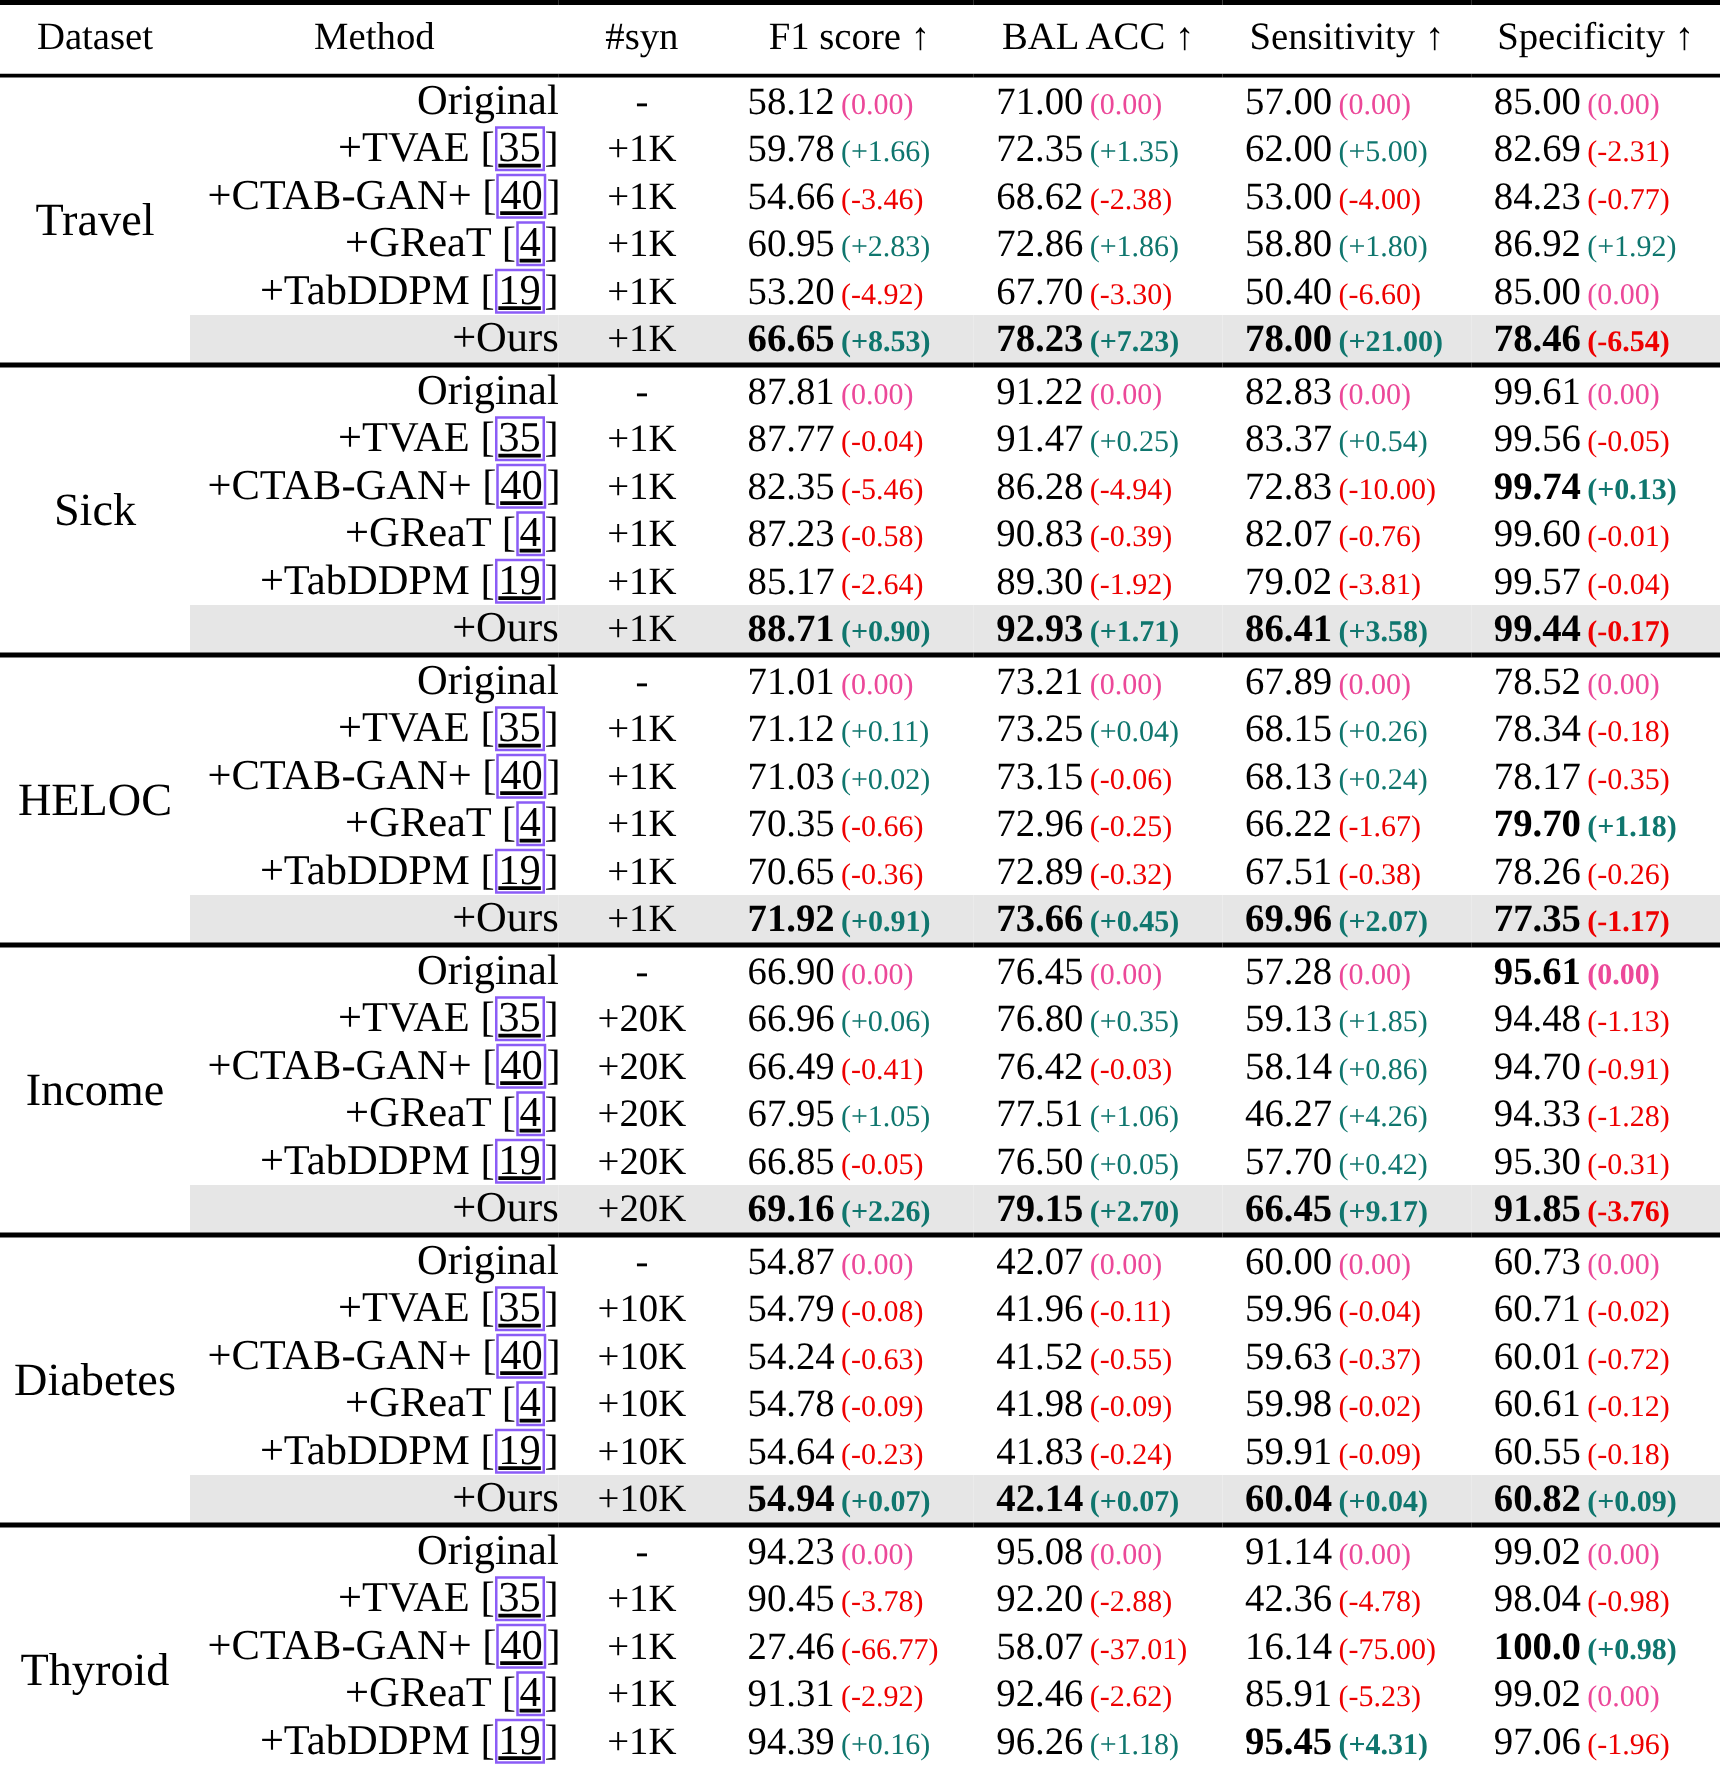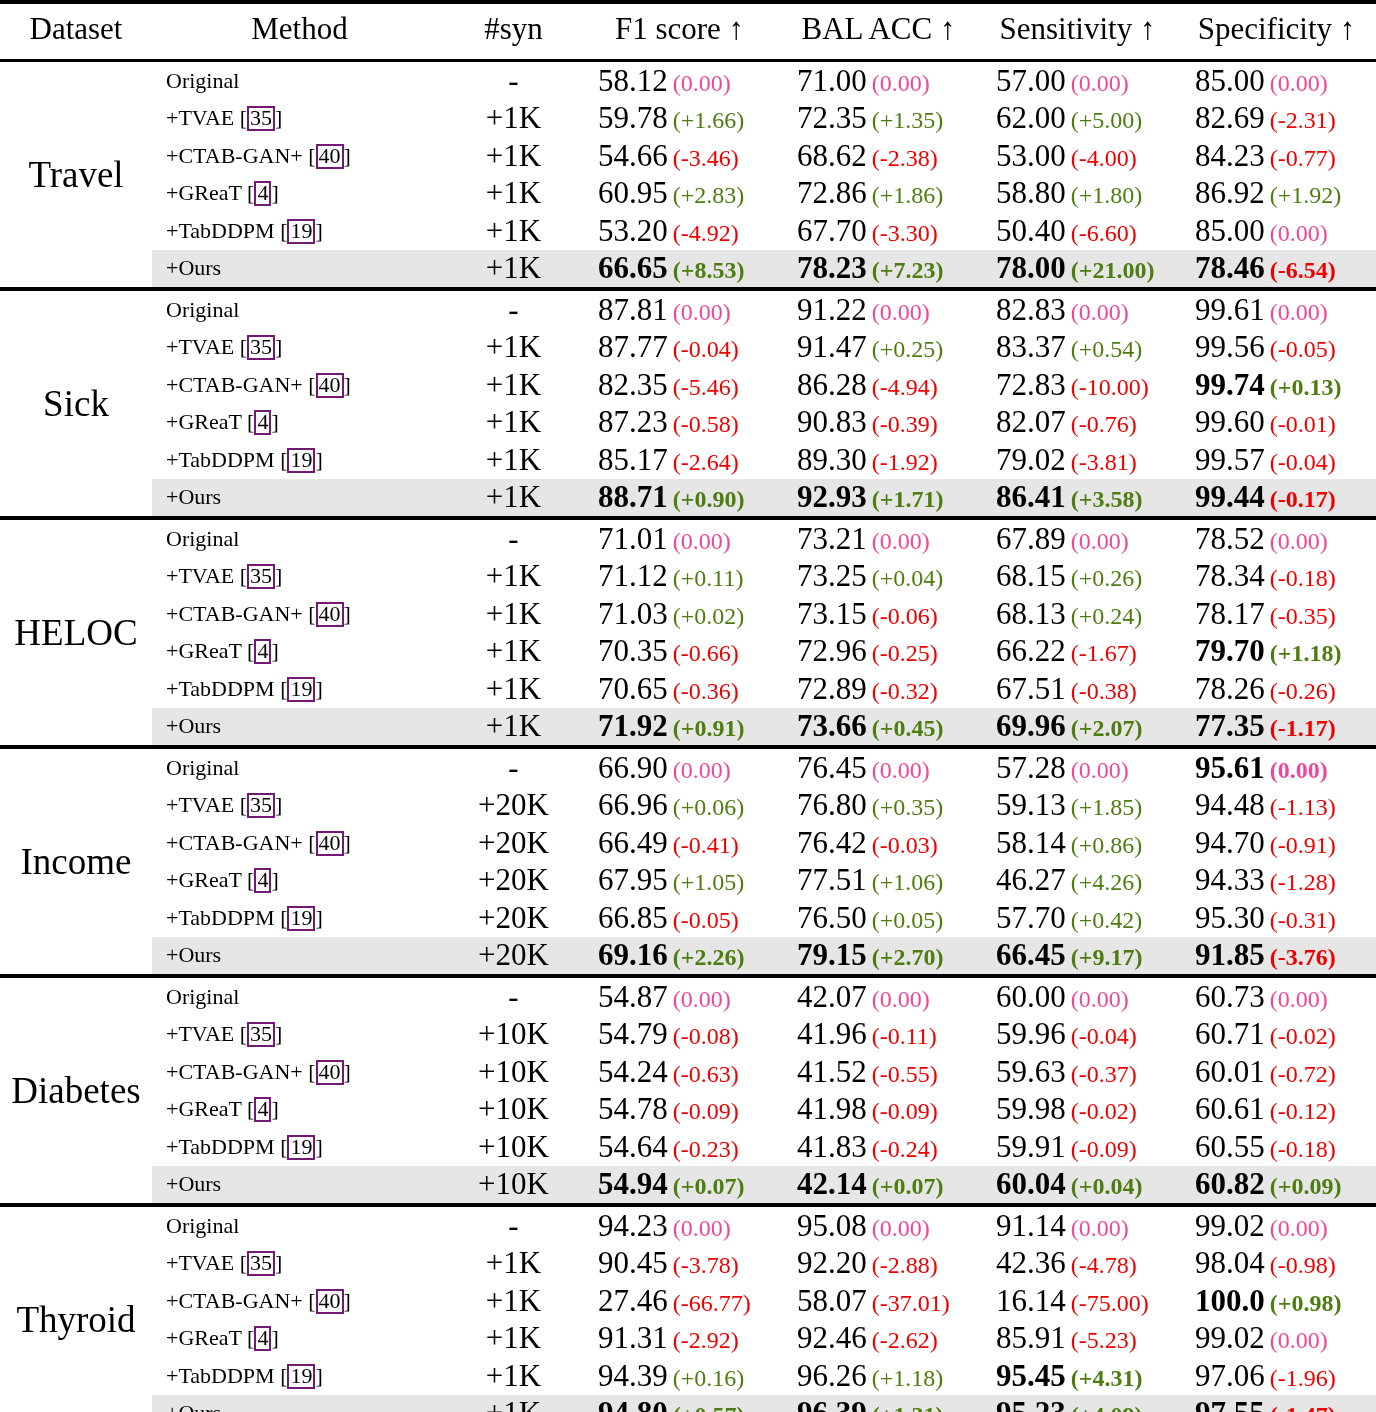--- a/index.html
+++ b/index.html
@@ -60,23 +60,23 @@
     height: 37.5px;
     vertical-align: middle;
     white-space: nowrap;
   }
   td.dataset-cell {
     text-align: center;
     font-size: 37px;
     vertical-align: middle;
   }
   td.method-cell {
-    text-align: left;
+    text-align: right;
     padding-left: 14px;
-    font-size: 22px;
+    font-size: 34px;
   }
   td.syn-cell {
     text-align: center;
     font-size: 31px;
   }
   td.metric-cell {
     text-align: left;
     padding-left: 18px;
     font-size: 31px;
   }
@@ -88,32 +88,33 @@
   tr.ours-row td.method-cell,
   tr.ours-row td.syn-cell { font-weight: normal; }
 
   
   .val { font-size: 31px; }
   .val.bold { font-weight: bold; }
   .delta {
     font-size: 24px;
     margin-left: 5px;
   }
-  .delta.pos { color: #4d7c0f; }
+  .delta.pos { color: #0f766e; }
   .delta.neg { color: #ee0000; }
   .delta.zero { color: #ec4899; }
   .delta.bold { font-weight: bold; }
 
   
   .cite {
     display: inline-block;
-    border: 2px solid #701a75;
+    border: 2px solid #8b5cf6;
     padding: 0 1px;
     line-height: 0.95;
     margin: 0 0px;
+    text-decoration: underline;
   }
 </style>
 </head>
 <body>
 
 <div id="table-wrap">
   <table class="results">
     <colgroup>
       <col class="c-dataset">
       <col class="c-method">

